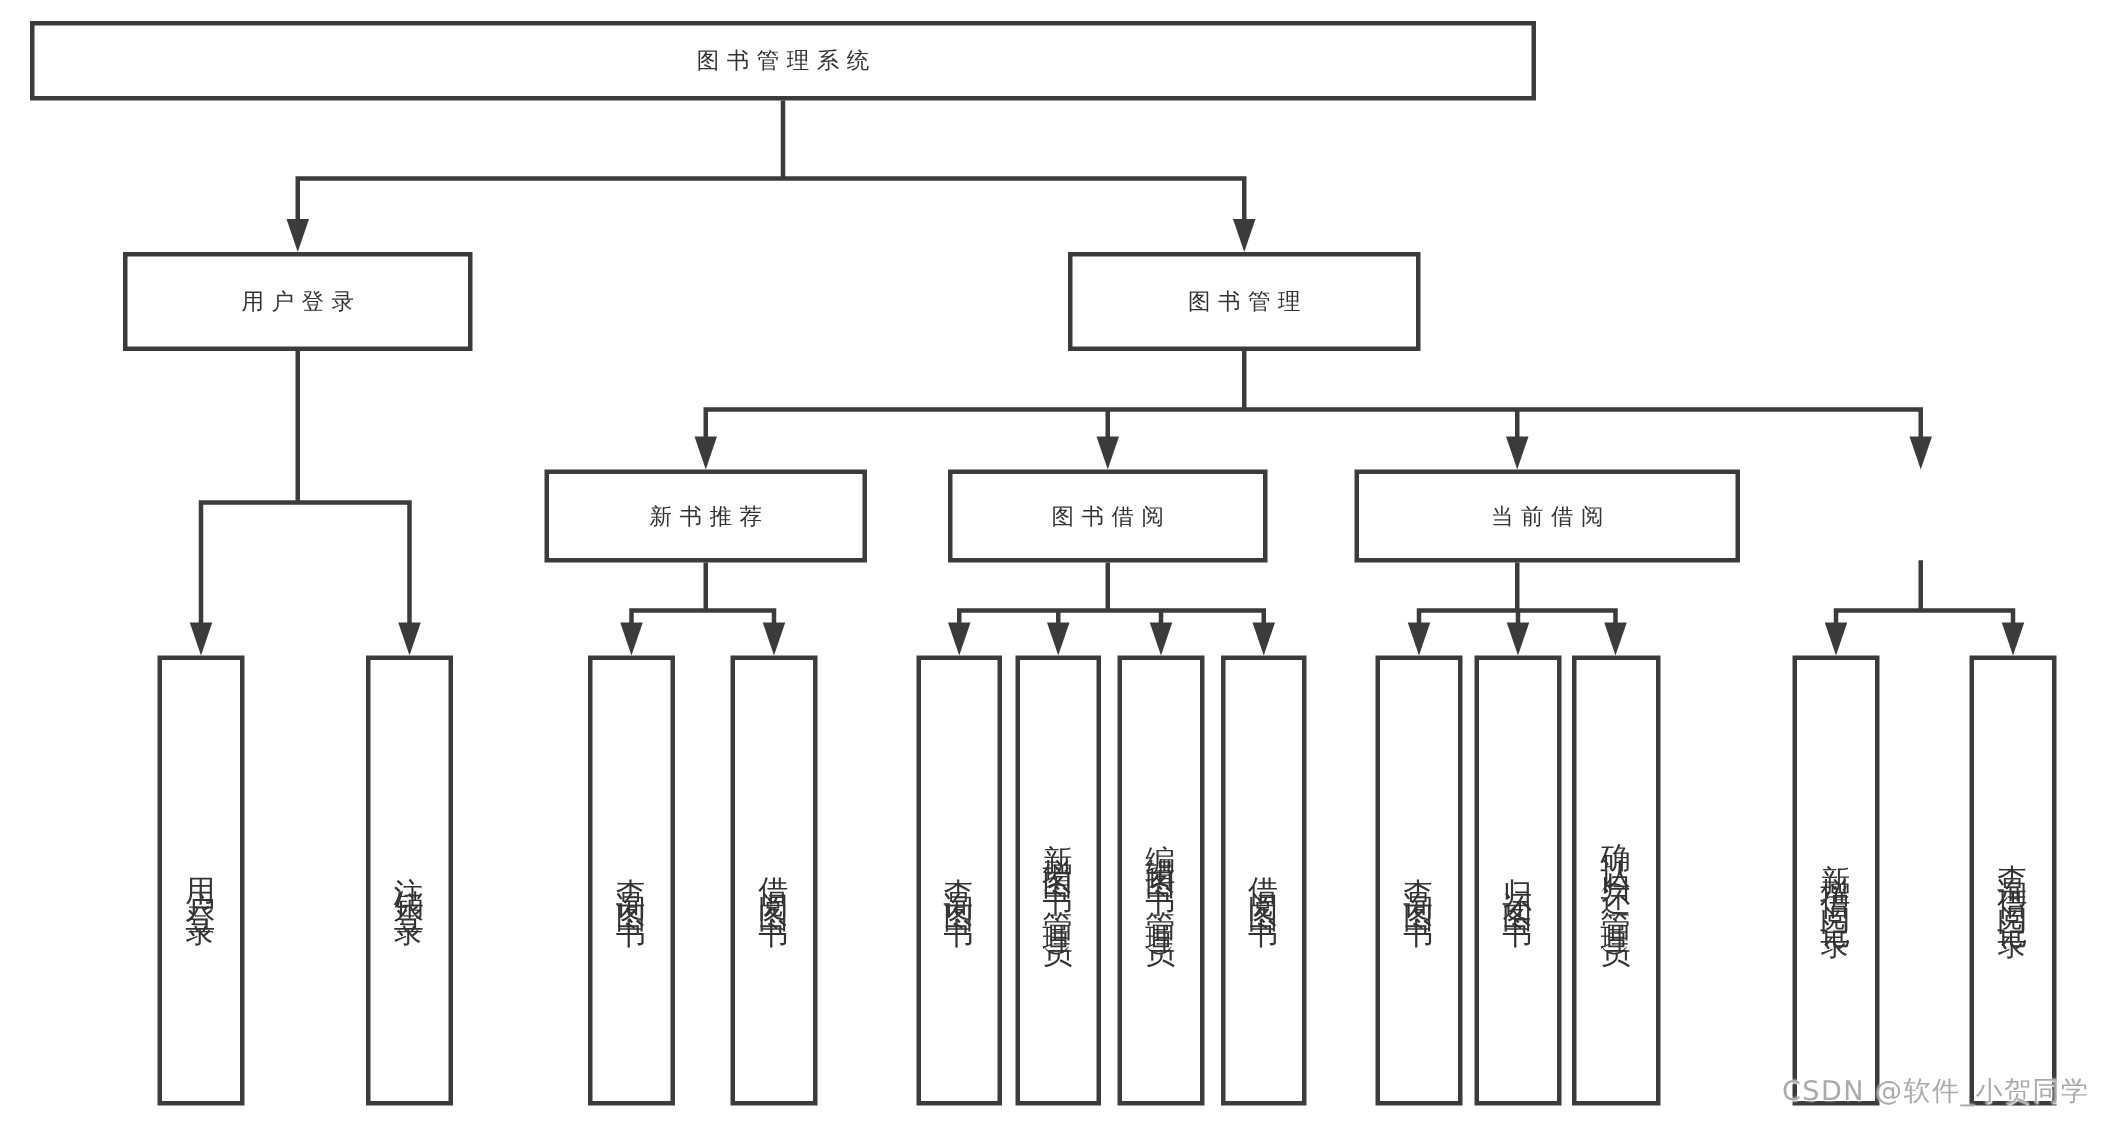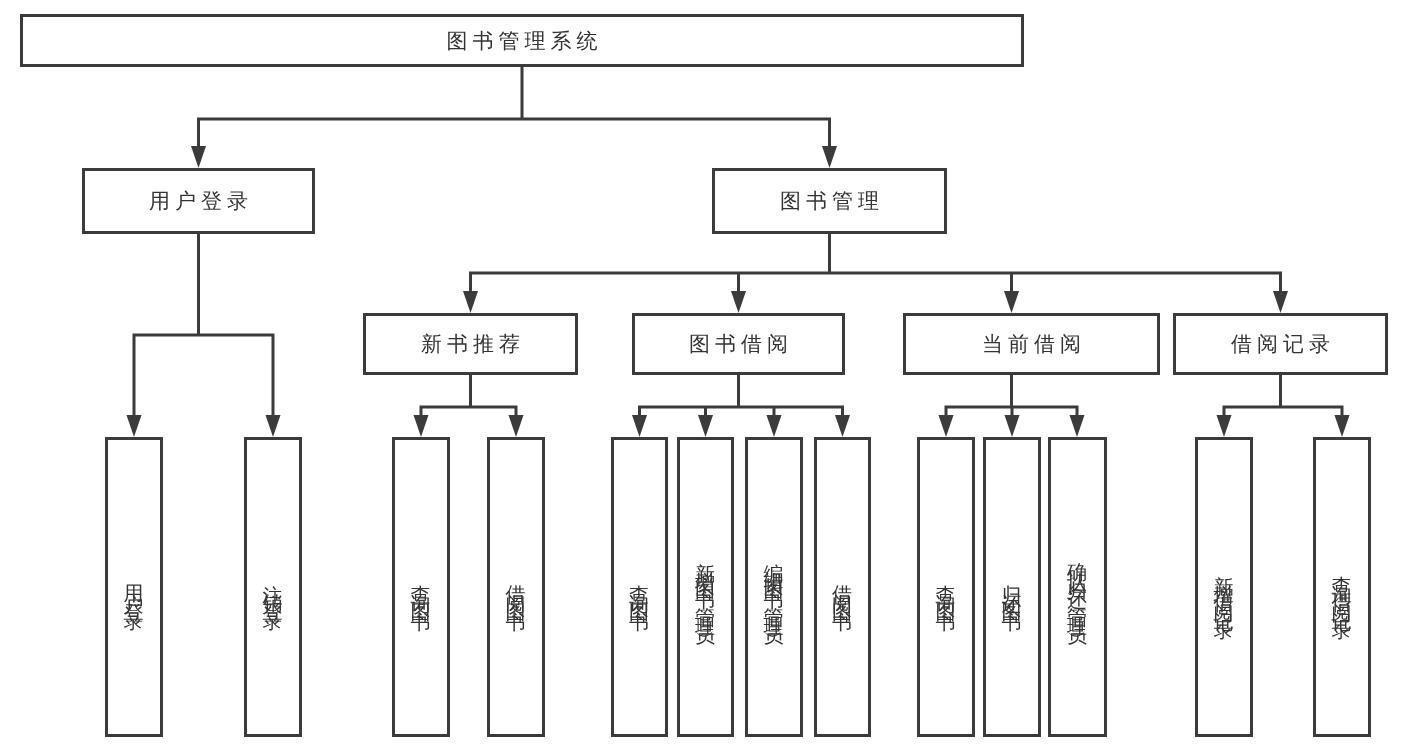--- a/index.html
+++ b/index.html
@@ -15,21 +15,21 @@
     position:absolute;
     box-sizing:border-box;
     border:3px solid #3b3b3b;
     background:#ffffff;
     display:flex;
     align-items:center;
     justify-content:center;
     color:#333333;
   }
   .node.h span{
-    font-size:21px;
+    font-size:15px;
     letter-spacing:5px;
     text-indent:5px;
     white-space:nowrap;
   }
   .node.v span{
     writing-mode:vertical-rl;
     text-orientation:mixed;
     font-size:20px;
     letter-spacing:9px;
     line-height:1;
@@ -111,23 +111,20 @@
 
   <div class="node h" style="left:712px;top:168px;width:235px;height:66px">
     <span>图书管理</span>
   </div>
   <div class="node h" style="left:632px;top:313px;width:213px;height:62px">
     <span>图书借阅</span>
   </div>
   <div class="node h" style="left:903px;top:313px;width:257px;height:62px">
     <span>当前借阅</span>
   </div>
-  <div class="node h" style="left:1173px;top:313px;width:215px;height:62px">
-    <span>借阅记录</span>
-  </div>
 
   <div class="node v" style="left:105px;top:437px;width:58px;height:300px">
     <span>用户登录</span>
   </div>
   <div class="node v" style="left:244px;top:437px;width:58px;height:300px">
     <span>注销登录</span>
   </div>
 
   <div class="node v" style="left:392px;top:437px;width:58px;height:300px">
     <span>查询图书</span>
@@ -159,14 +156,15 @@
     <span>确认归还（管理员）</span>
   </div>
 
   <div class="node v" style="left:1195px;top:437px;width:58px;height:300px">
     <span>新增借阅记录</span>
   </div>
   <div class="node v" style="left:1313px;top:437px;width:58px;height:300px">
     <span>查询借阅记录</span>
   </div>
 
+  <div class="watermark">CSDN @软件_小贺同学</div>
 
 </div>
 
 </body></html>

